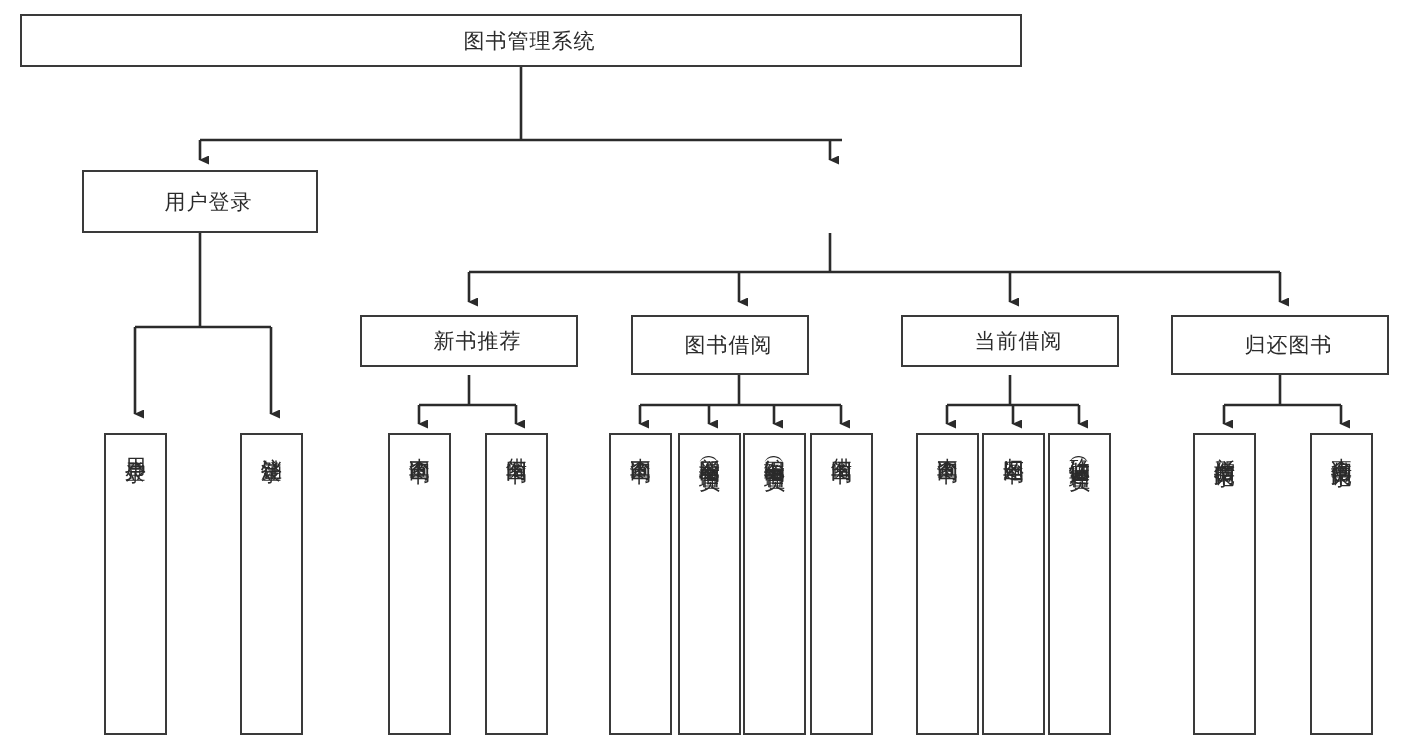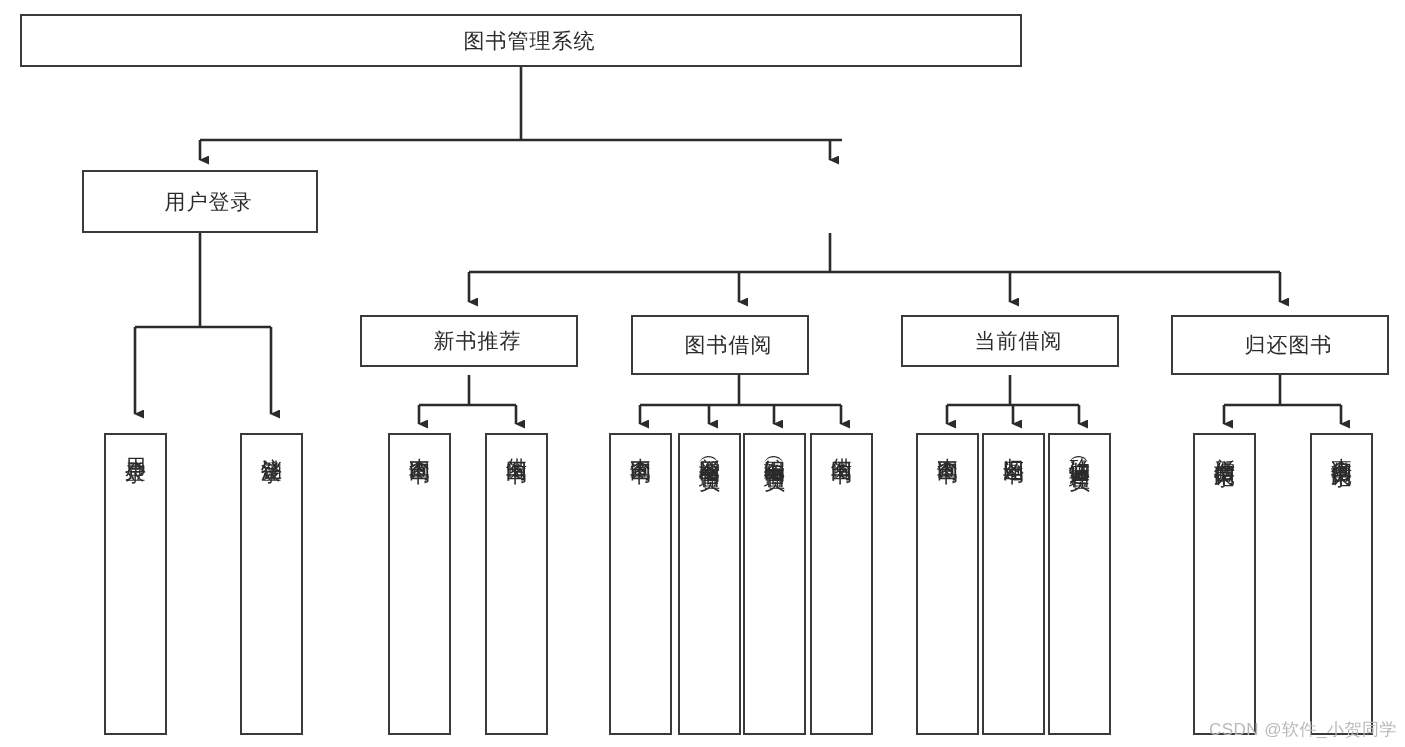--- a/index.html
+++ b/index.html
@@ -181,15 +181,14 @@
     <span class="vlabel">确认归还（管理员）</span>
   </div>
 
   <div class="node vert" style="left:1193px; top:433px; width:63px; height:302px;">
     <span class="vlabel">新增借阅记录</span>
   </div>
   <div class="node vert" style="left:1310px; top:433px; width:63px; height:302px;">
     <span class="vlabel">查询借阅记录</span>
   </div>
 
-  <div id="watermark">CSDN @软件_小贺同学</div>
 
 </div>
 
 </body></html>

